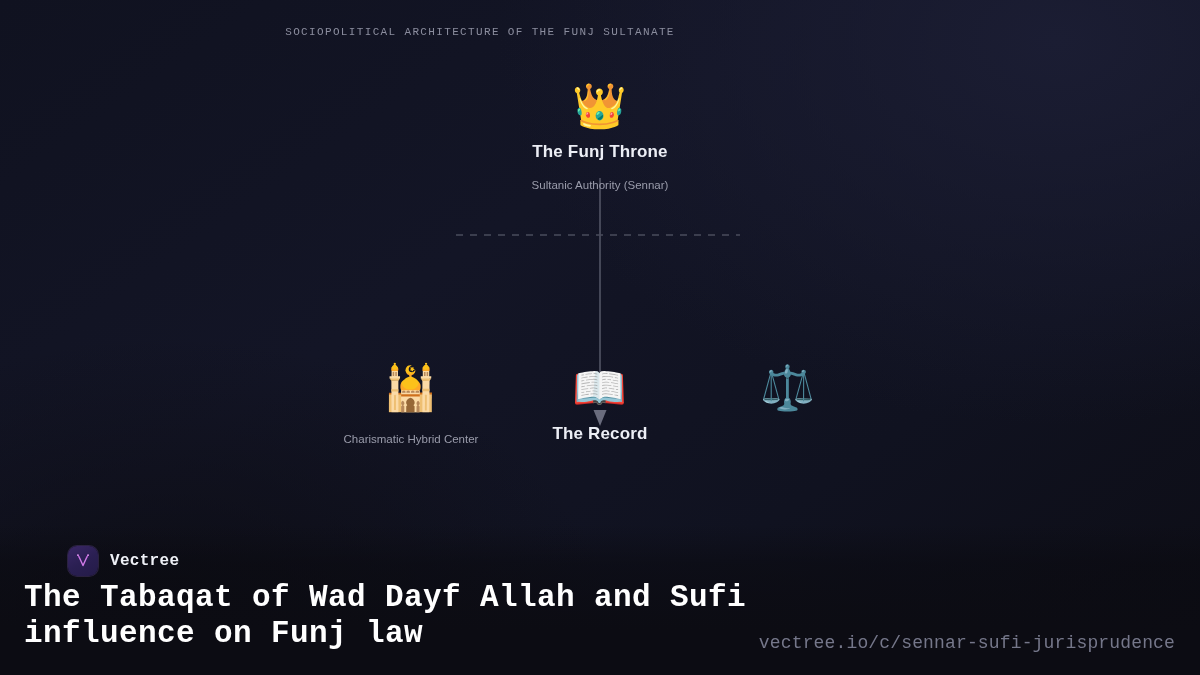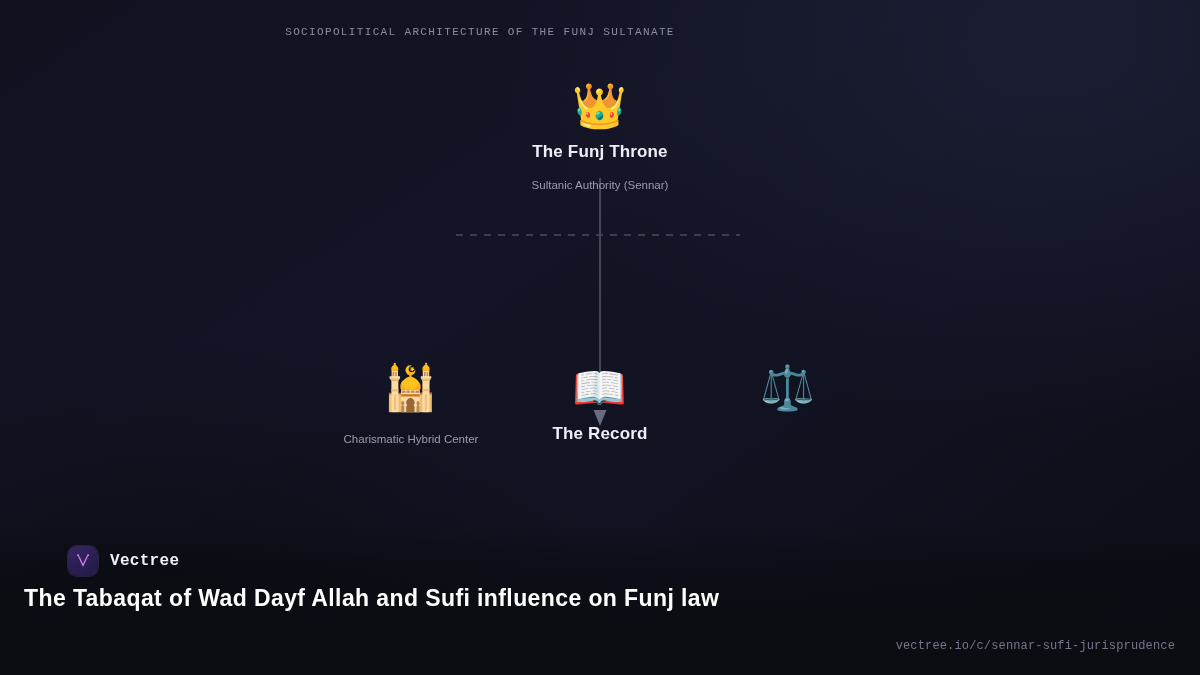--- a/index.html
+++ b/index.html
@@ -101,32 +101,32 @@
     font-family:"Liberation Mono", monospace;
     font-size:16px;
     font-weight:bold;
     color:#eef0f6;
     letter-spacing:.3px;
   }
   .headline {
     position:absolute;
     left:24px; top:580px;
     width:850px;
-    font-family:Liberation Sans, sans-serif;
-    font-size:23px;
+    font-family:Liberation Mono, monospace;
+    font-size:31px;
     font-weight:bold;
     line-height:36px;
     letter-spacing:.4px;
     color:#ffffff;
   }
   .url {
     position:absolute;
     right:25px; bottom:22px;
     font-family:"Liberation Mono", monospace;
-    font-size:12px;
+    font-size:18px;
     letter-spacing:.15px;
     color:#75778a;
     white-space:nowrap;
   }
 </style>
 </head>
 <body>
 
 <div id="stage">
 

